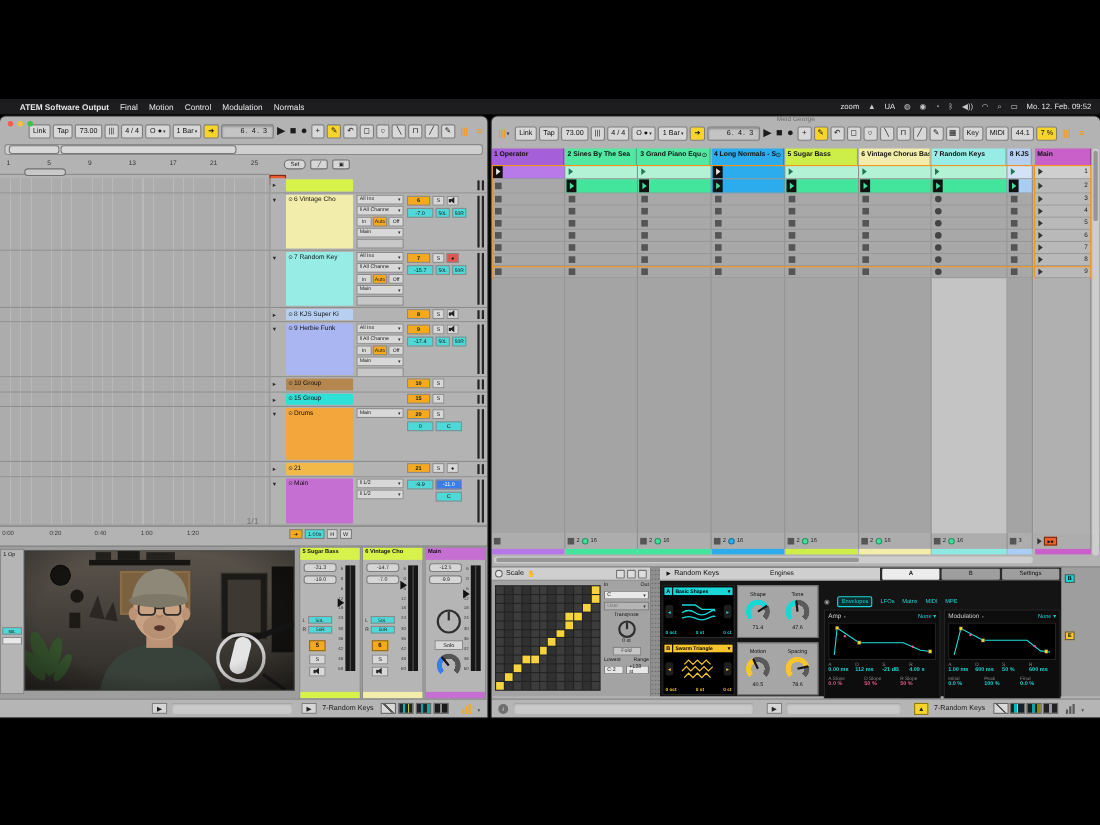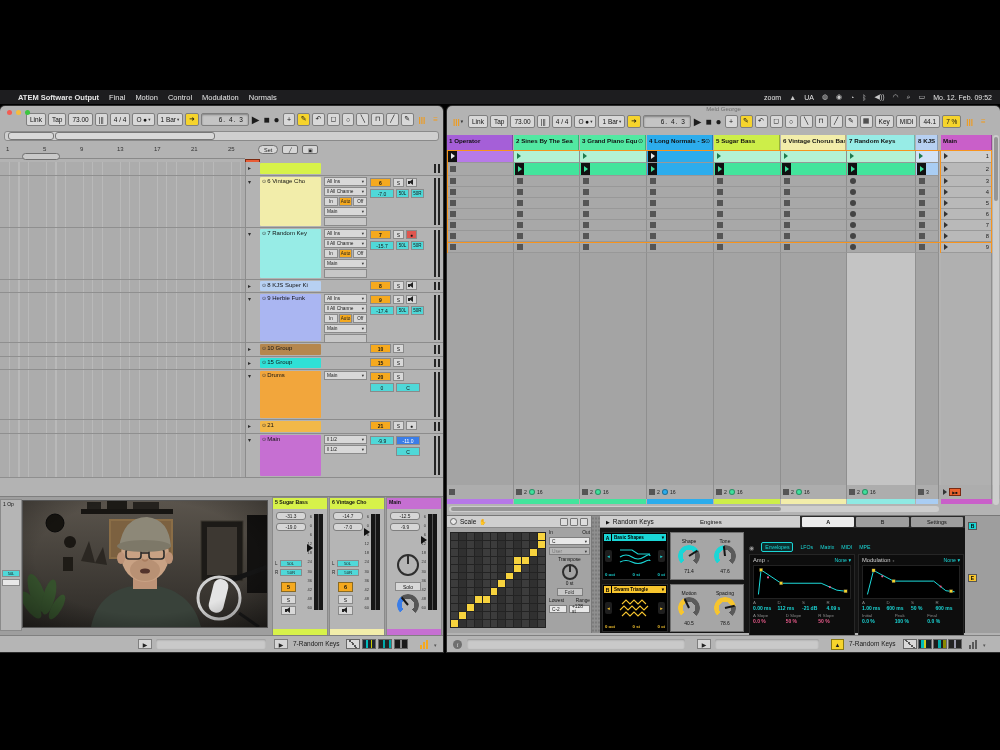--- a/index.html
+++ b/index.html
@@ -594,20 +594,34 @@
           <div class="mr">
             <span class="bx vol" style="visibility:hidden;"></span>
             <span class="bx vol">C</span>
           </div>
         </div>
         <div class="meterx">
           <i></i>
           <i></i>
         </div>
       </div>
+    </div>
+  <div id="truler">
+    <span id="looplen">1/1</span>
+    <div id="zctrl">
+      <div class="zb or">➔</div>
+      <div class="zb cy">1.00x</div>
+      <div class="zb">H</div>
+      <div class="zb">W</div>
+    </div>
+  <span class="tm" style="left: 2px;">0:00</span>
+      <span class="tm" style="left: 45px;">0:20</span>
+      <span class="tm" style="left: 86px;">0:40</span>
+      <span class="tm" style="left: 128px;">1:00</span>
+      <span class="tm" style="left: 170px;">1:20</span>
     </div>
 
   <div id="bpanel">
     <div id="pstrip">
       <div class="ph">1 Op</div>
       <div class="lr" style="top:70px;background:#4fd8d8;">50L</div>
       <div class="lr" style="top:79px;background:#e8e8e8;"></div>
       <div class="pf"></div>
     </div>
 

